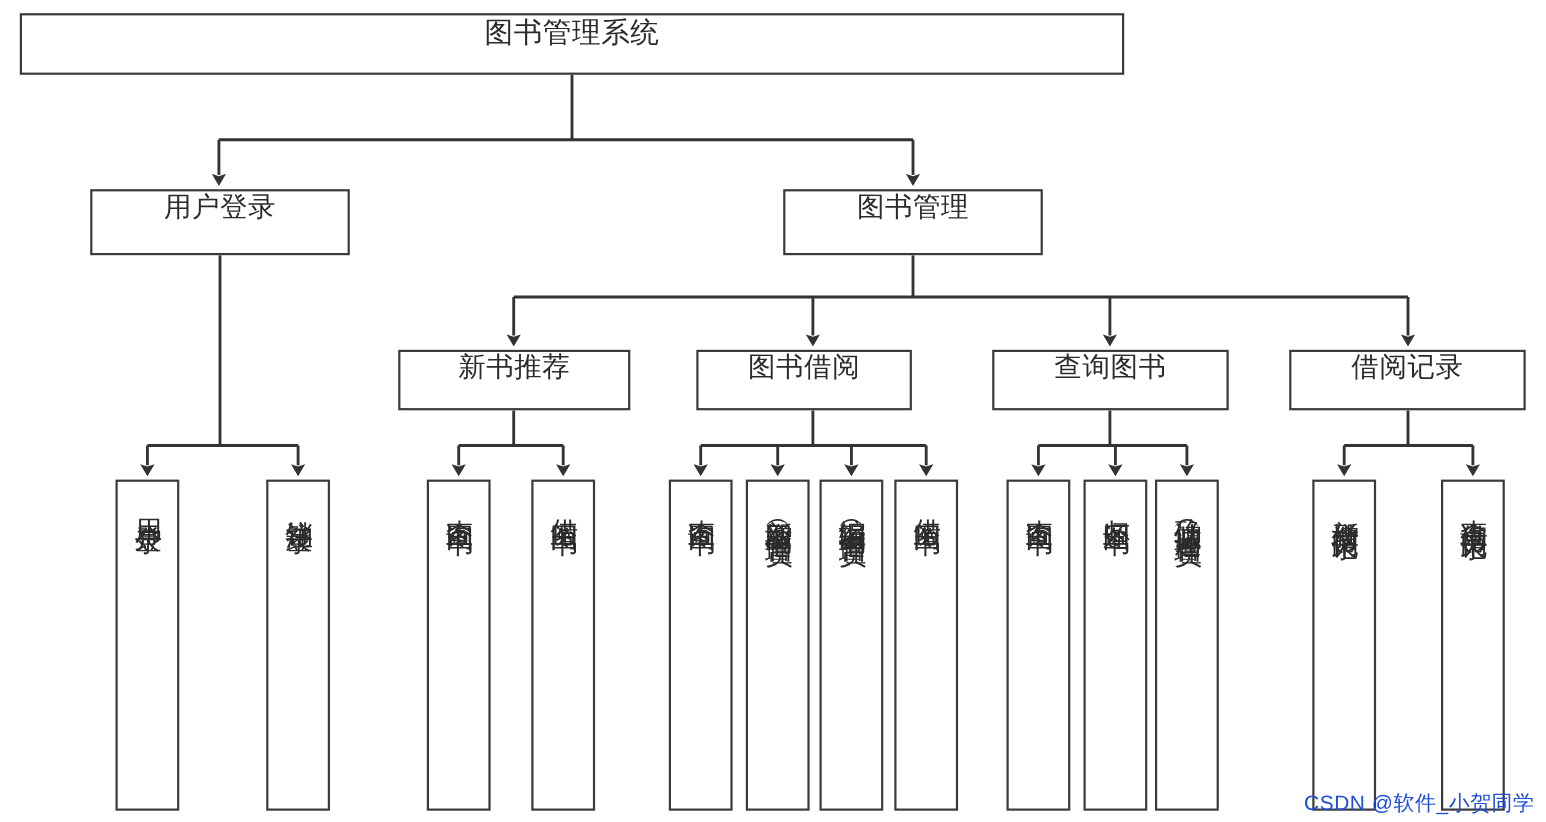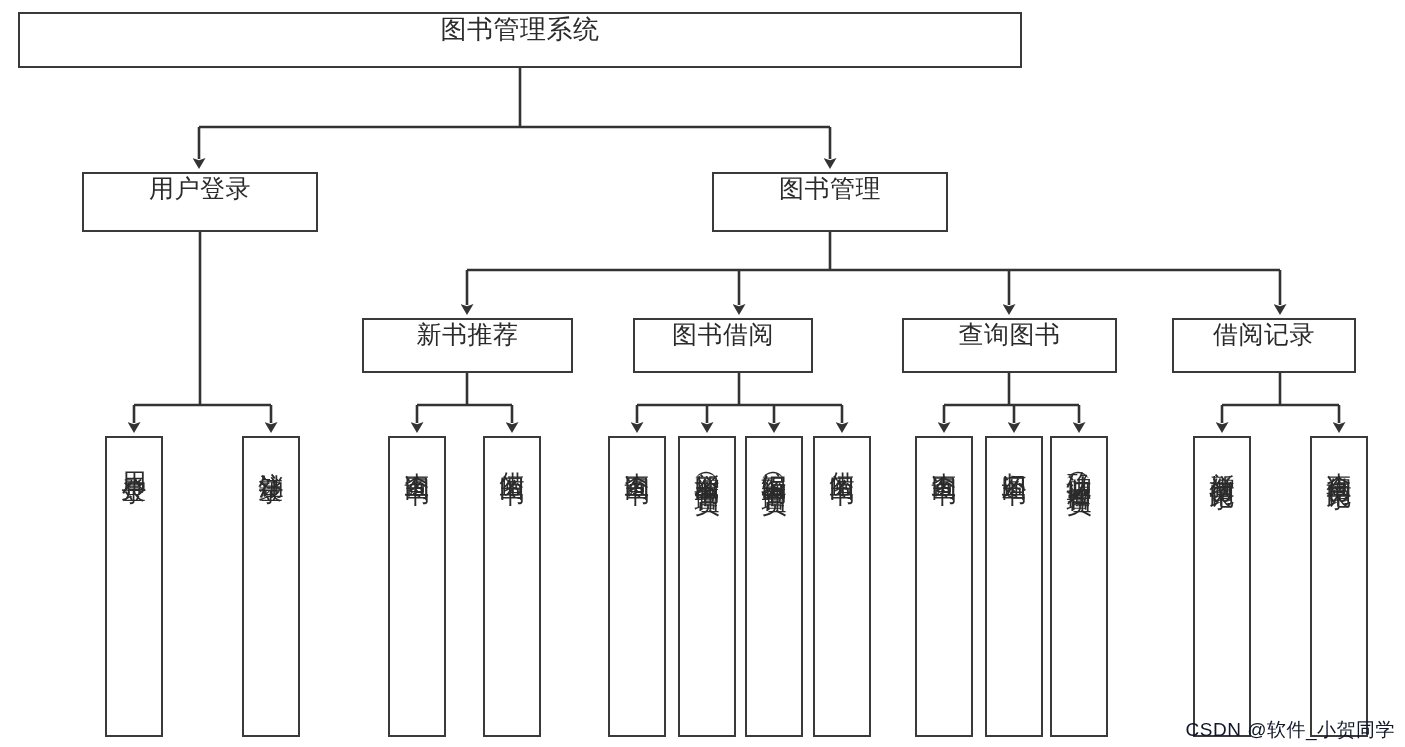--- a/index.html
+++ b/index.html
@@ -62,21 +62,21 @@
     line-height: 1.0;
     letter-spacing: 3px;
     white-space: normal;
     max-height: 272px;
   }
   .watermark {
     position: absolute;
     right: 10px;
     bottom: 4px;
     font-size: 19px;
-    color: #0f172a;
+    color: #1d4ed8;
     letter-spacing: 0.5px;
     z-index: 5;
     white-space: nowrap;
   }
 </style>
 </head>
 <body>
 
 <div id="canvas">
 
@@ -130,27 +130,27 @@
   <div class="node horiz" style="left: 82px; top: 172px; width: 236px; height: 60px;">
     <span class="node-label">用户登录</span>
   </div>
   <div class="node horiz" style="left: 712px; top: 172px; width: 236px; height: 60px;">
     <span class="node-label">图书管理</span>
   </div>
 
   <div class="node horiz" style="left: 362px; top: 318px; width: 211px; height: 55px;">
     <span class="node-label">新书推荐</span>
   </div>
-  <div class="node horiz" style="left: 633px; top: 318px; width: 180px; height: 55px;">
+  <div class="node horiz" style="left: 633px; top: 318px; width: 196px; height: 55px;">
     <span class="node-label">图书借阅</span>
   </div>
   <div class="node horiz" style="left: 902px; top: 318px; width: 215px; height: 55px;">
     <span class="node-label">查询图书</span>
   </div>
-  <div class="node horiz" style="left: 1172px; top: 318px; width: 184px; height: 55px;">
+  <div class="node horiz" style="left: 1172px; top: 318px; width: 215px; height: 55px;">
     <span class="node-label">借阅记录</span>
   </div>
 
   <div id="leaf-layer">
       <div class="node leaf" style="left: 105px; top: 436px; width: 58px; height: 301px;">
         <span class="node-label">用户登录</span>
       </div>
       <div class="node leaf" style="left: 242px; top: 436px; width: 58px; height: 301px;">
         <span class="node-label">注销登录</span>
       </div>

